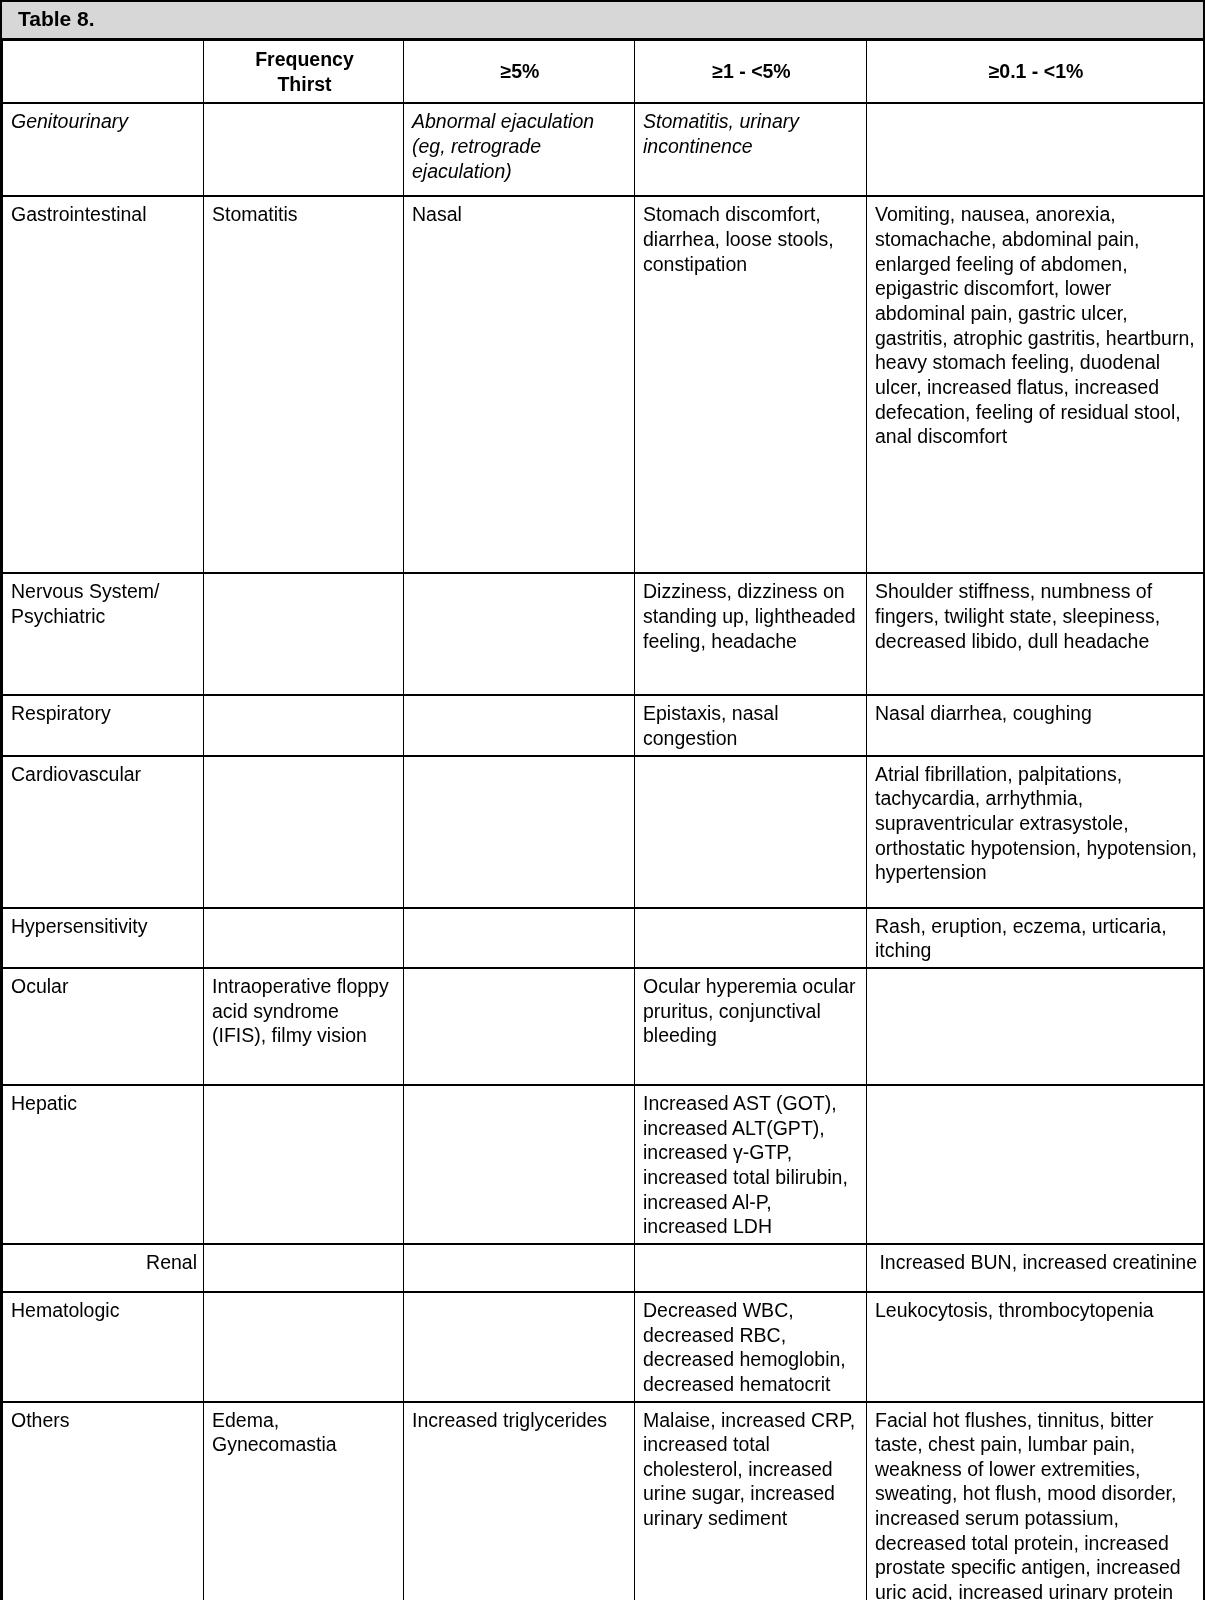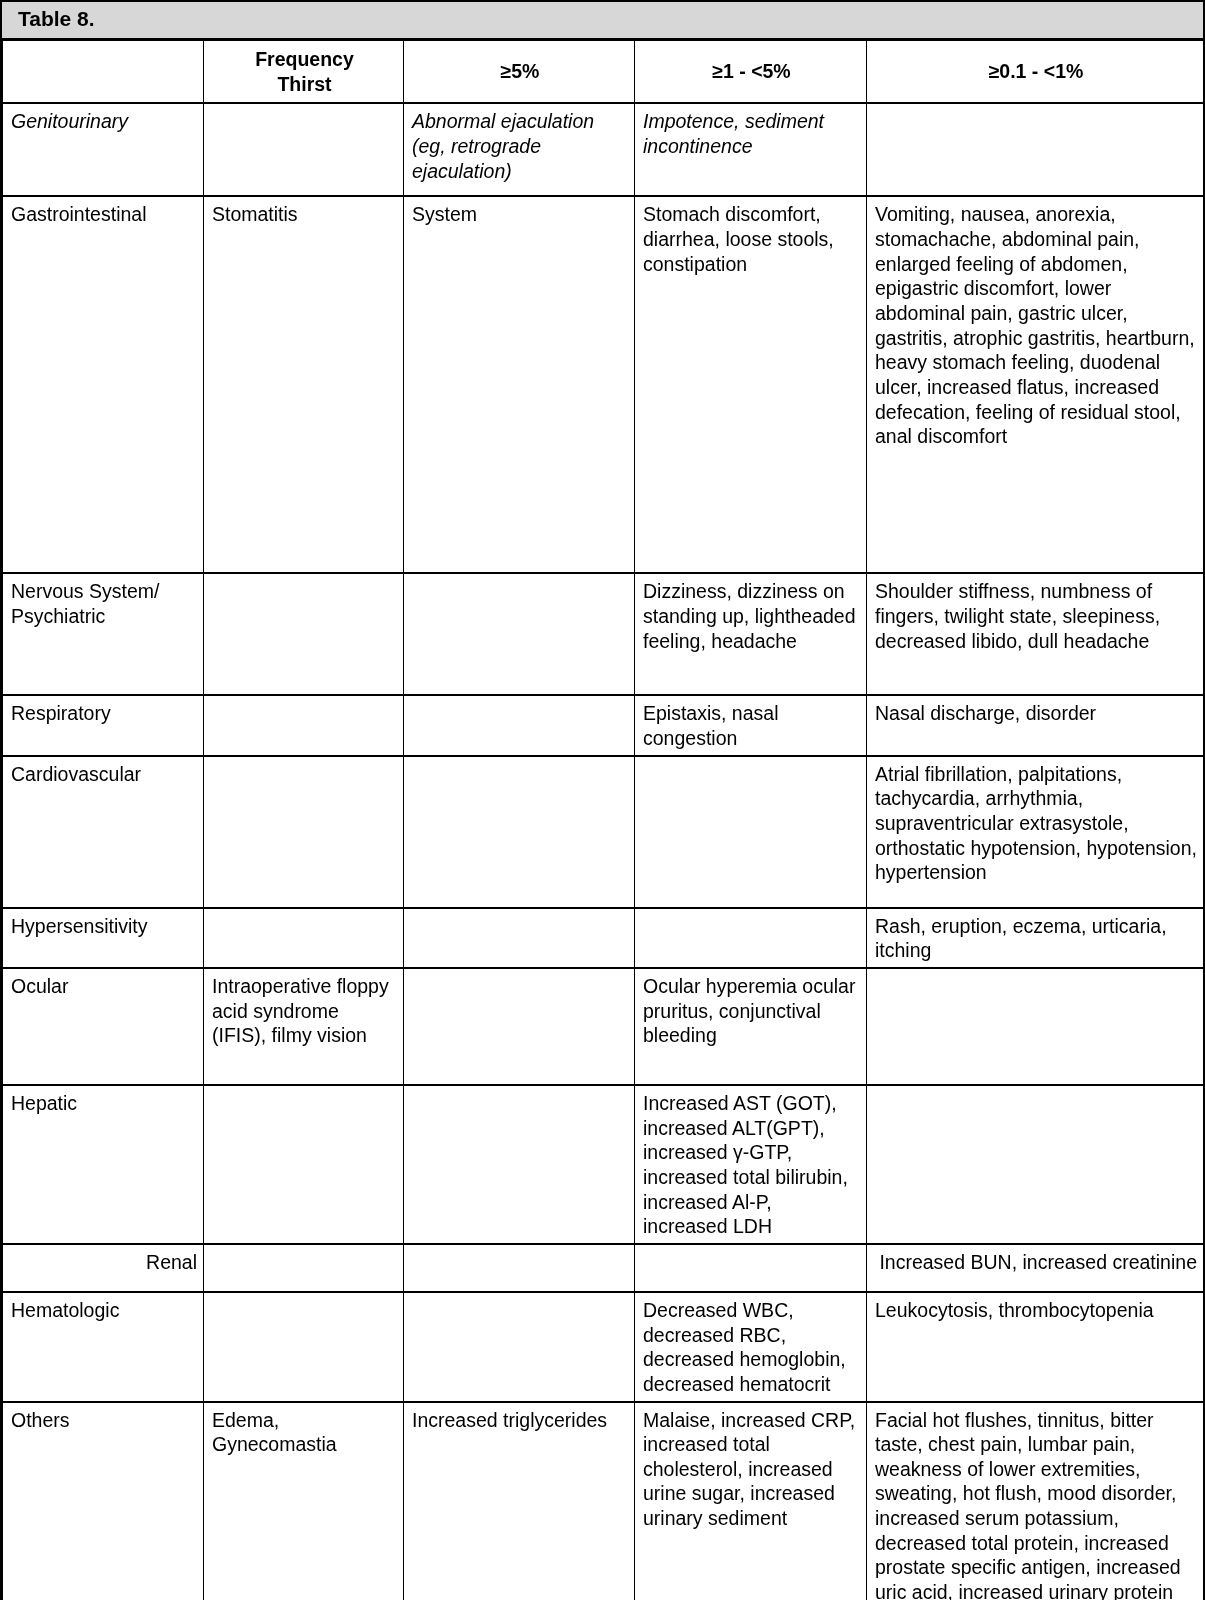--- a/index.html
+++ b/index.html
@@ -113,46 +113,46 @@
         <th>≥1 - &lt;5%</th>
         <th>≥0.1 - &lt;1%</th>
       </tr>
     </thead>
     <tbody>
 
       <tr class="r-genitourinary">
         <td>Genitourinary</td>
         <td></td>
         <td>Abnormal ejaculation (eg, retrograde ejaculation)</td>
-        <td>Impotence, sediment incontinence</td>
+        <td>Stomatitis, urinary incontinence</td>
         <td></td>
       </tr>
 
       <tr class="r-gastrointestinal">
         <td>Gastrointestinal</td>
         <td>Stomatitis</td>
-        <td>System</td>
+        <td>Nasal</td>
         <td>Stomach discomfort, diarrhea, loose stools, constipation</td>
         <td>Vomiting, nausea, anorexia, stomachache, abdominal pain, enlarged feeling of abdomen, epigastric discomfort, lower abdominal pain, gastric ulcer, gastritis, atrophic gastritis, heartburn, heavy stomach feeling, duodenal ulcer, increased flatus, increased defecation, feeling of residual stool, anal discomfort</td>
       </tr>
 
       <tr class="r-nervous">
         <td>Nervous System/ Psychiatric</td>
         <td></td>
         <td></td>
         <td>Dizziness, dizziness on standing up, lightheaded feeling, headache</td>
         <td>Shoulder stiffness, numbness of fingers, twilight state, sleepiness, decreased libido, dull headache</td>
       </tr>
 
       <tr class="r-respiratory">
         <td>Respiratory</td>
         <td></td>
         <td></td>
         <td>Epistaxis, nasal congestion</td>
-        <td>Nasal discharge, disorder</td>
+        <td>Nasal diarrhea, coughing</td>
       </tr>
 
       <tr class="r-cardiovascular">
         <td>Cardiovascular</td>
         <td></td>
         <td></td>
         <td></td>
         <td>Atrial fibrillation, palpitations, tachycardia, arrhythmia, supraventricular extrasystole, orthostatic hypotension, hypotension, hypertension</td>
       </tr>
 

